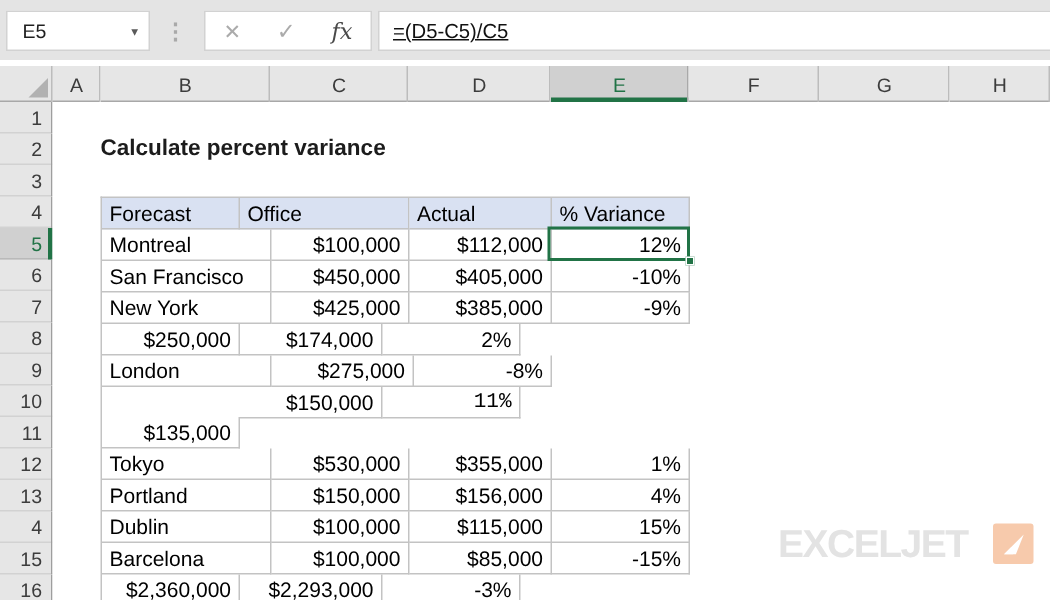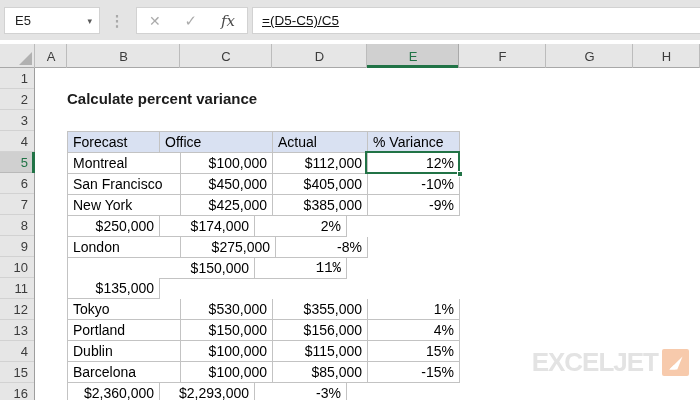--- a/index.html
+++ b/index.html
@@ -105,21 +105,21 @@
     border:2px solid var(--green); pointer-events:none;
   }
   .fill-handle {
     position:absolute; right:-5px; bottom:-5px; width:6px; height:6px;
     background:var(--green); border:1px solid #fff;
   }
 
   
   .watermark {
     position:absolute; right:11px; top:280px; height:28px;
-    display:flex; align-items:center; gap:4px;
+    display:flex; align-items:center; gap:17px;
   }
   .wm-text {
     font-size:26px; font-weight:800; letter-spacing:-1px;
     color:var(--wmgray); line-height:28px;
   }
   .wm-box {
     width:27px; height:27px; background:var(--wmorange); border-radius:2px;
     display:flex; align-items:center; justify-content:center;
   }
 </style>

